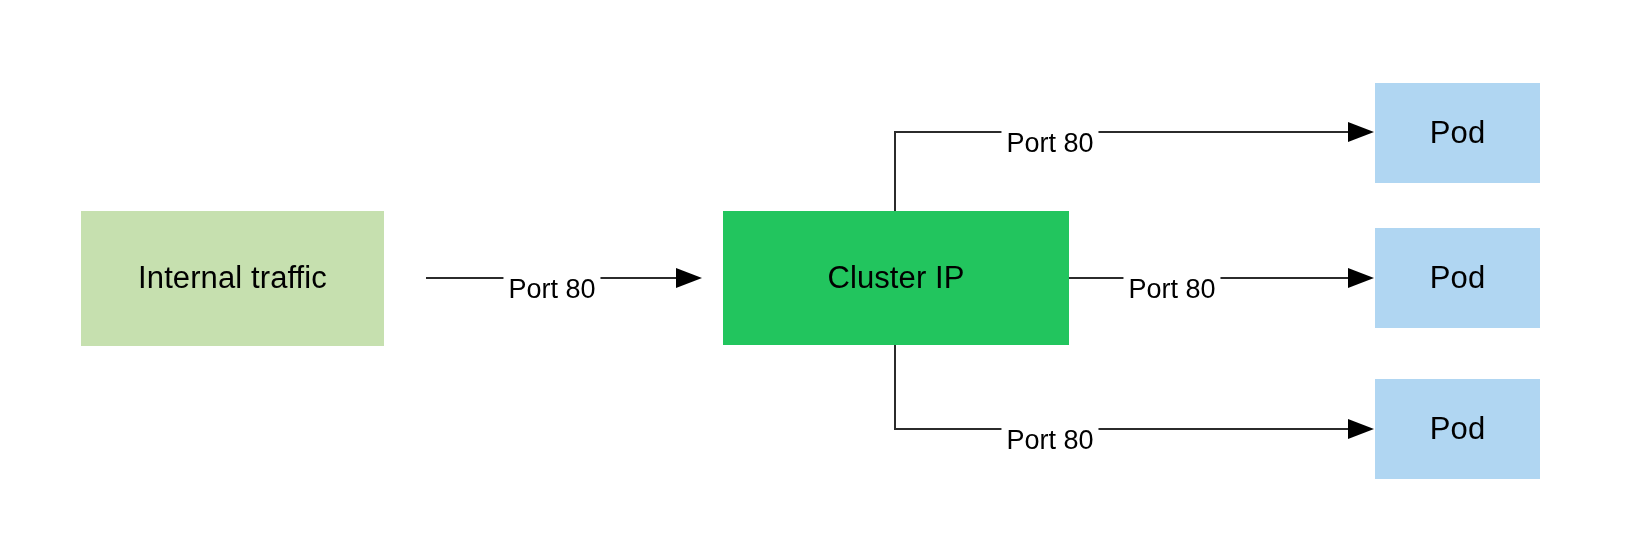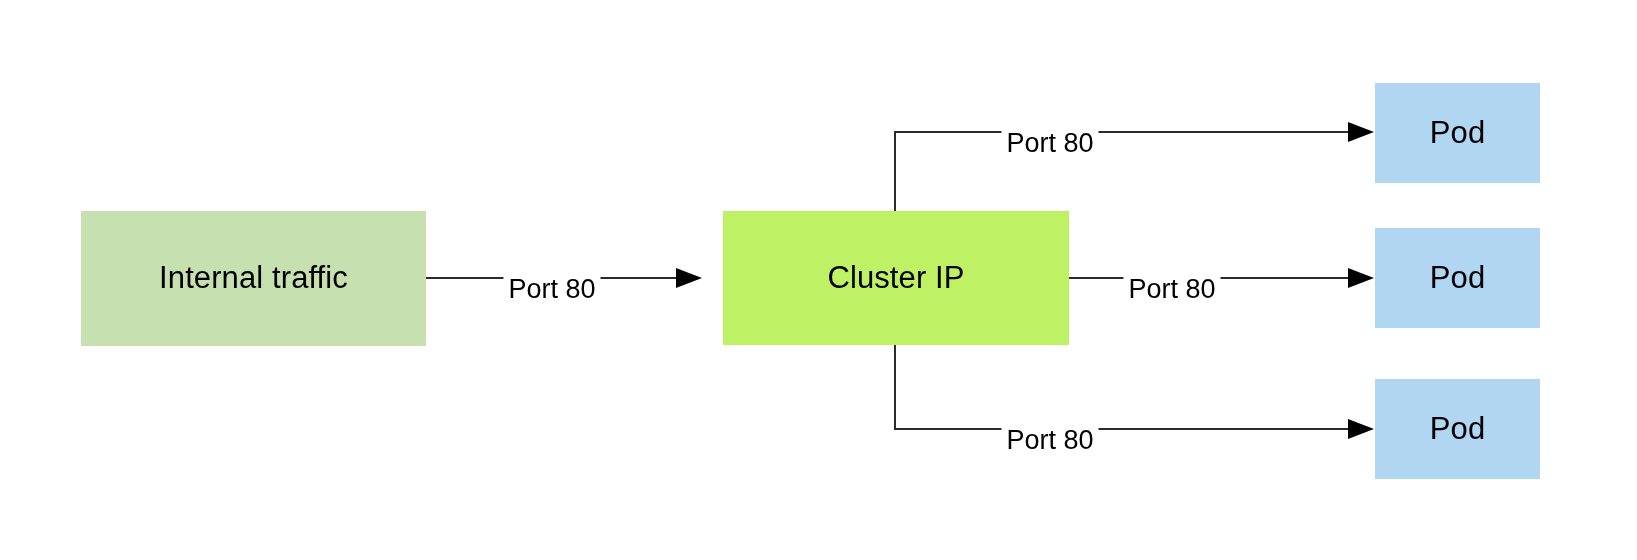--- a/index.html
+++ b/index.html
@@ -27,31 +27,31 @@
     color: #000000;
     font-family: "Liberation Sans", sans-serif;
     font-weight: 400;
     line-height: 1.1;
     text-align: right;
     letter-spacing: 0.1px;
   }
   .node-source {
     left: 81px;
     top: 211px;
-    width: 345px;
+    width: 303px;
     height: 135px;
     background: #c6e0af;
     font-size: 31px;
   }
   .node-service {
     left: 723px;
     top: 211px;
     width: 346px;
     height: 134px;
-    background: #bef264;
+    background: #22c55e;
     font-size: 31px;
   }
   .node-pod {
     left: 1375px;
     width: 165px;
     height: 100px;
     background: #b0d6f2;
     font-size: 31px;
   }
   .pod-1 { top: 83px; }

